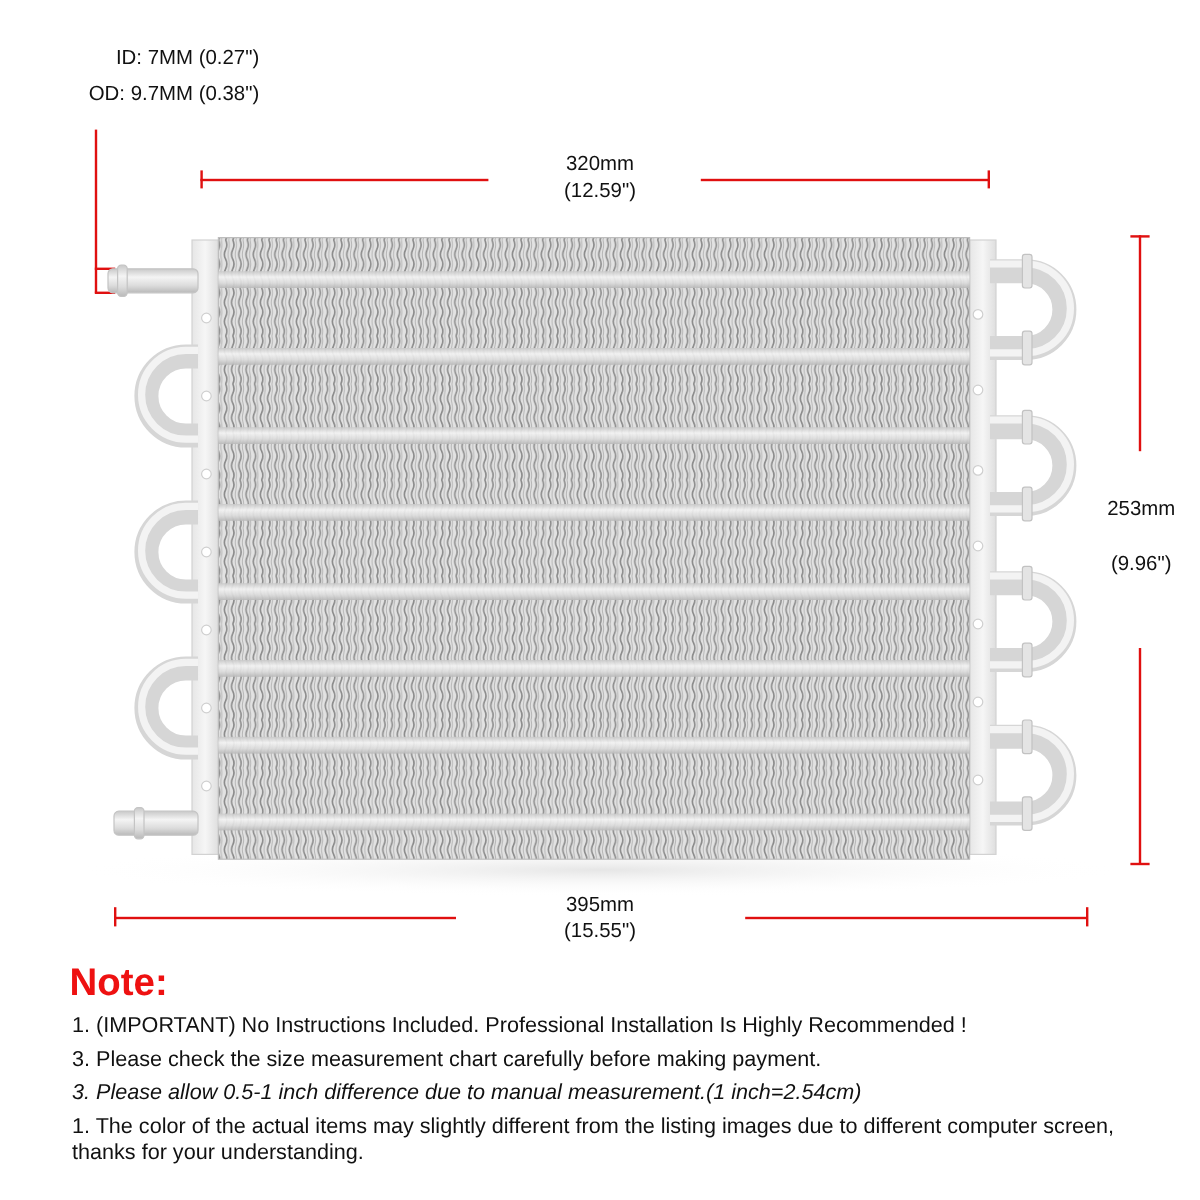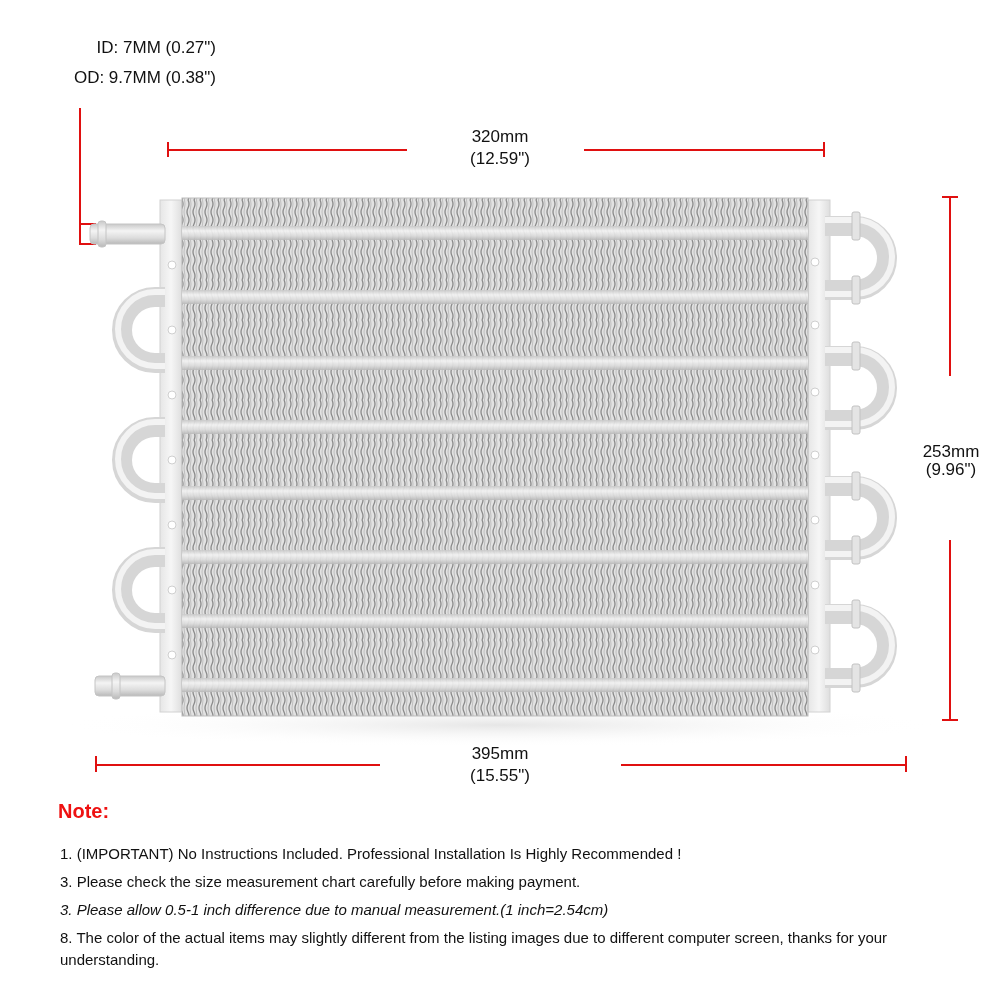--- a/index.html
+++ b/index.html
@@ -1,22 +1,22 @@
 <!DOCTYPE html>
 <html><head>
 <meta charset="utf-8">
 <style>
   html, body { margin: 0; padding: 0; background: #ffffff; }
   body { width: 1000px; height: 1000px; position: relative; overflow: hidden; font-family: "Liberation Sans", sans-serif; color: #111; }
   .abs { position: absolute; }
   .spec { font-size: 17px; line-height: 24px; text-align: right; color: #111; }
   .dim-label { font-size: 17px; line-height: 20px; text-align: center; color: #111; }
   .red-line { background: #e01010; position: absolute; }
-  .note-title { font-size: 20px; font-weight: bold; color: #ee1111; }
-  .note-item { font-size: 15px; line-height: 22px; color: #111; }
+  .note-title { font-size: 32px; font-weight: bold; color: #ee1111; }
+  .note-item { font-size: 18px; line-height: 22px; color: #111; }
   svg { position: absolute; left: 0; top: 0; }
 </style>
 </head>
 <body>
 
 <div class="abs spec" style="left:20px; top:36px; width:196px;">ID: 7MM (0.27")</div>
 <div class="abs spec" style="left:20px; top:66px; width:196px;">OD: 9.7MM (0.38")</div>
 
 <div class="red-line" style="left:79px; top:108px; width:2px; height:136px;"></div>
 <div class="red-line" style="left:79px; top:223px; width:17px; height:2px;"></div>
@@ -26,21 +26,21 @@
 <div class="red-line" style="left:167px; top:142px; width:1.5px; height:15px;"></div>
 <div class="red-line" style="left:584px; top:149px; width:240px; height:1.5px;"></div>
 <div class="red-line" style="left:823px; top:142px; width:1.5px; height:15px;"></div>
 <div class="abs dim-label" style="left:430px; top:127px; width:140px;">320mm</div>
 <div class="abs dim-label" style="left:430px; top:149px; width:140px;">(12.59")</div>
 
 <div class="red-line" style="left:949px; top:196px; width:1.5px; height:180px;"></div>
 <div class="red-line" style="left:942px; top:196px; width:16px; height:1.5px;"></div>
 <div class="red-line" style="left:949px; top:540px; width:1.5px; height:180px;"></div>
 <div class="red-line" style="left:942px; top:719px; width:16px; height:1.5px;"></div>
-<div class="abs dim-label" style="left:906px; top:442px; width:90px;">253mm</div>
+<div class="abs dim-label" style="left:906px; top:414px; width:90px;">253mm</div>
 <div class="abs dim-label" style="left:906px; top:460px; width:90px;">(9.96")</div>
 
 <div class="red-line" style="left:95px; top:764px; width:285px; height:1.5px;"></div>
 <div class="red-line" style="left:95px; top:756px; width:1.5px; height:16px;"></div>
 <div class="red-line" style="left:621px; top:764px; width:285px; height:1.5px;"></div>
 <div class="red-line" style="left:905px; top:756px; width:1.5px; height:16px;"></div>
 <div class="abs dim-label" style="left:430px; top:744px; width:140px;">395mm</div>
 <div class="abs dim-label" style="left:430px; top:766px; width:140px;">(15.55")</div>
 
 <svg width="1000" height="1000" viewBox="0 0 1000 1000">
@@ -143,13 +143,13 @@
       <rect x="852" y="536" width="8" height="28" rx="2"></rect>
     <rect x="852" y="600" width="8" height="28" rx="2"></rect>
       <rect x="852" y="664" width="8" height="28" rx="2"></rect>
   </g>
 </svg>
 
 <div class="abs note-title" style="left:58px; top:800px;">Note:</div>
 <div class="abs note-item" style="left:60px; top:843px; width:920px;">1. (IMPORTANT) No Instructions Included. Professional Installation Is Highly Recommended !</div>
 <div class="abs note-item" style="left:60px; top:871px; width:920px;">3. Please check the size measurement chart carefully before making payment.</div>
 <div class="abs note-item" style="left:60px; top:899px; width:920px;font-style:italic;">3. Please allow 0.5-1 inch difference due to manual measurement.(1 inch=2.54cm)</div>
-<div class="abs note-item" style="left:60px; top:927px; width:905px;">8. The color of the actual items may slightly different from the listing images due to different computer screen, thanks for your understanding.</div>
+<div class="abs note-item" style="left:60px; top:927px; width:905px;">1. The color of the actual items may slightly different from the listing images due to different computer screen, thanks for your understanding.</div>
 
 </body></html>

